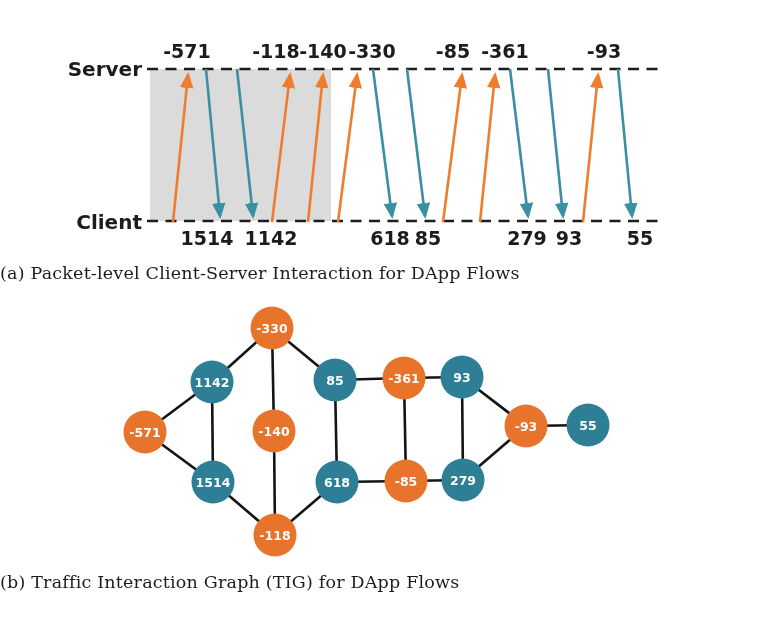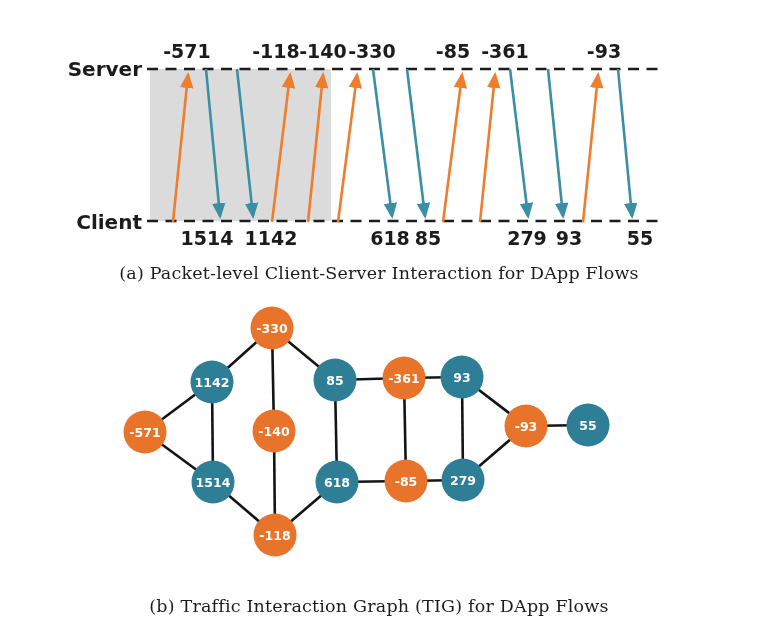--- a/index.html
+++ b/index.html
@@ -1,22 +1,22 @@
 <!DOCTYPE html>
 <html><head>
 <meta charset="utf-8">
 <style>
   html,body{margin:0;padding:0;background:#ffffff;}
   #canvas{position:relative;width:718px;height:620px;background:#ffffff;overflow:hidden;
           font-family:"DejaVu Sans","Liberation Sans",sans-serif;}
   #fig{position:absolute;left:0;top:0;}
-  .caption{position:absolute;left:0;width:758px;text-align:center;color:#1c1c1c;
+  .caption{position:absolute;left:0;width:758px;text-align:left;color:#1c1c1c;
            font-family:"DejaVu Serif","Liberation Serif",serif;font-size:17.5px;letter-spacing:0.2px;}
   #caption-a{top:263px;}
-  #caption-b{top:596px;}
+  #caption-b{top:572px;}
 </style>
 </head>
 <body>
 
 <div id="canvas">
   <svg id="fig" width="758" height="620">
       <defs>
         <marker id="head-orange" markerWidth="8" markerHeight="8" refX="5" refY="3" orient="auto" markerUnits="strokeWidth">
           <path d="M0,0.4 L6.2,3 L0,5.6 z" fill="#EE7E2D"></path>
         </marker>

